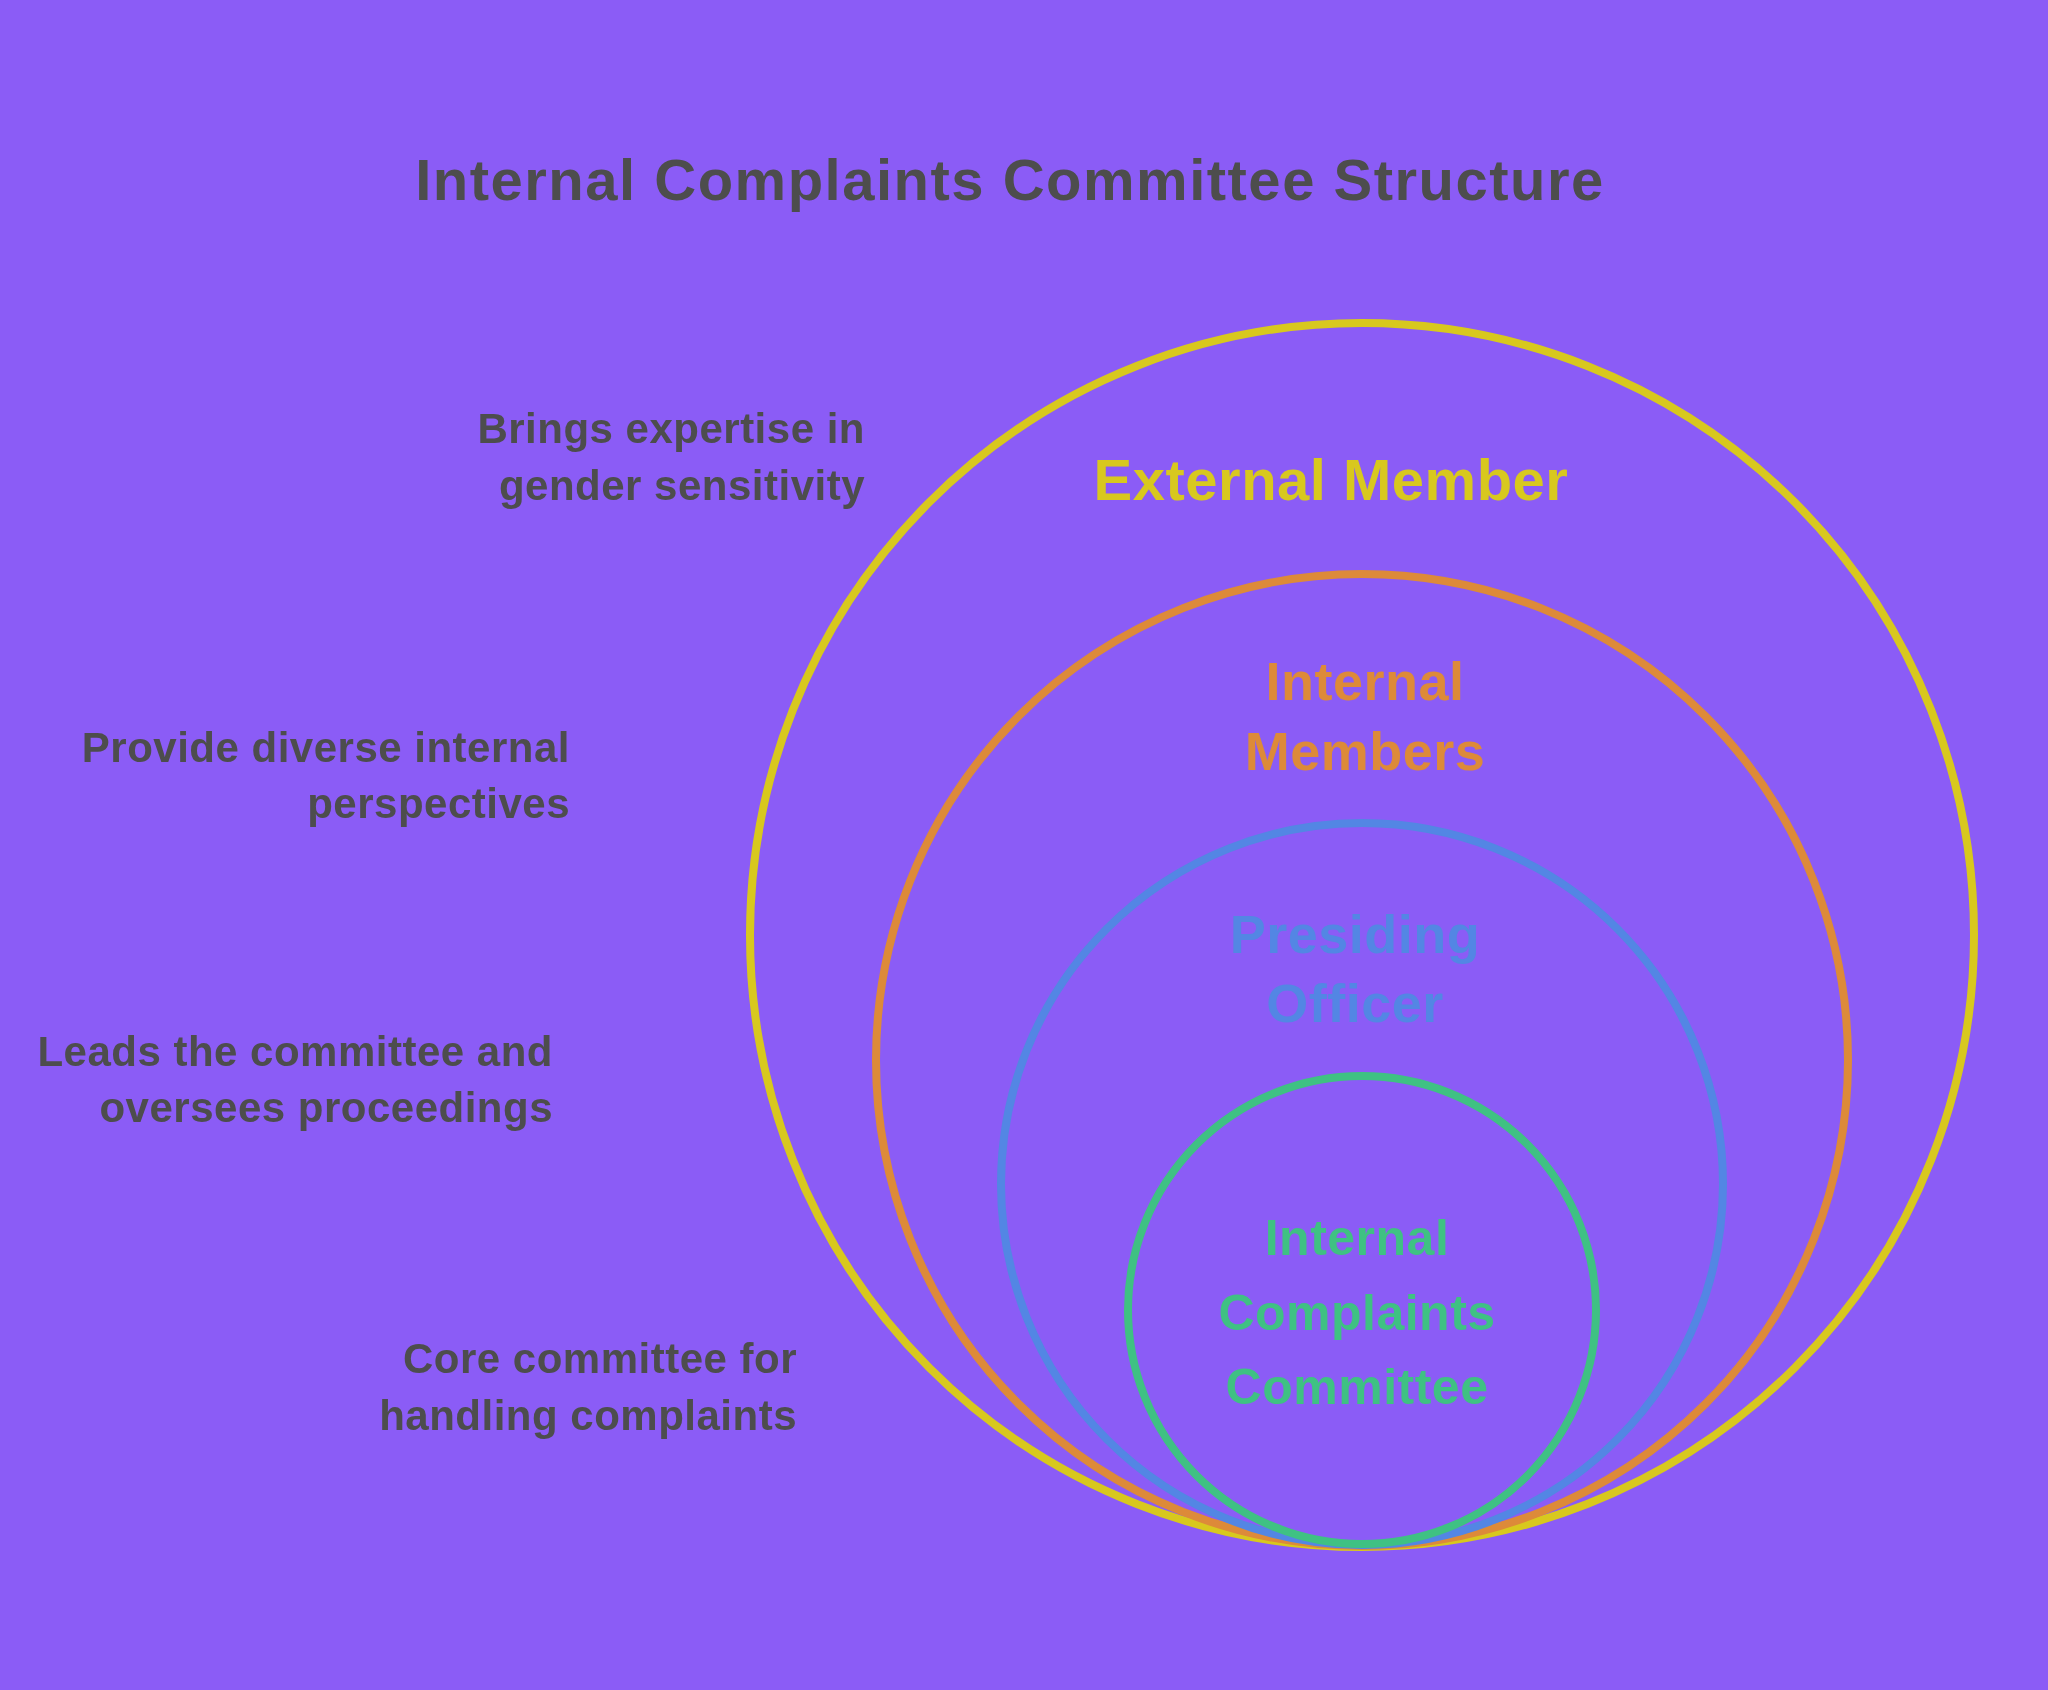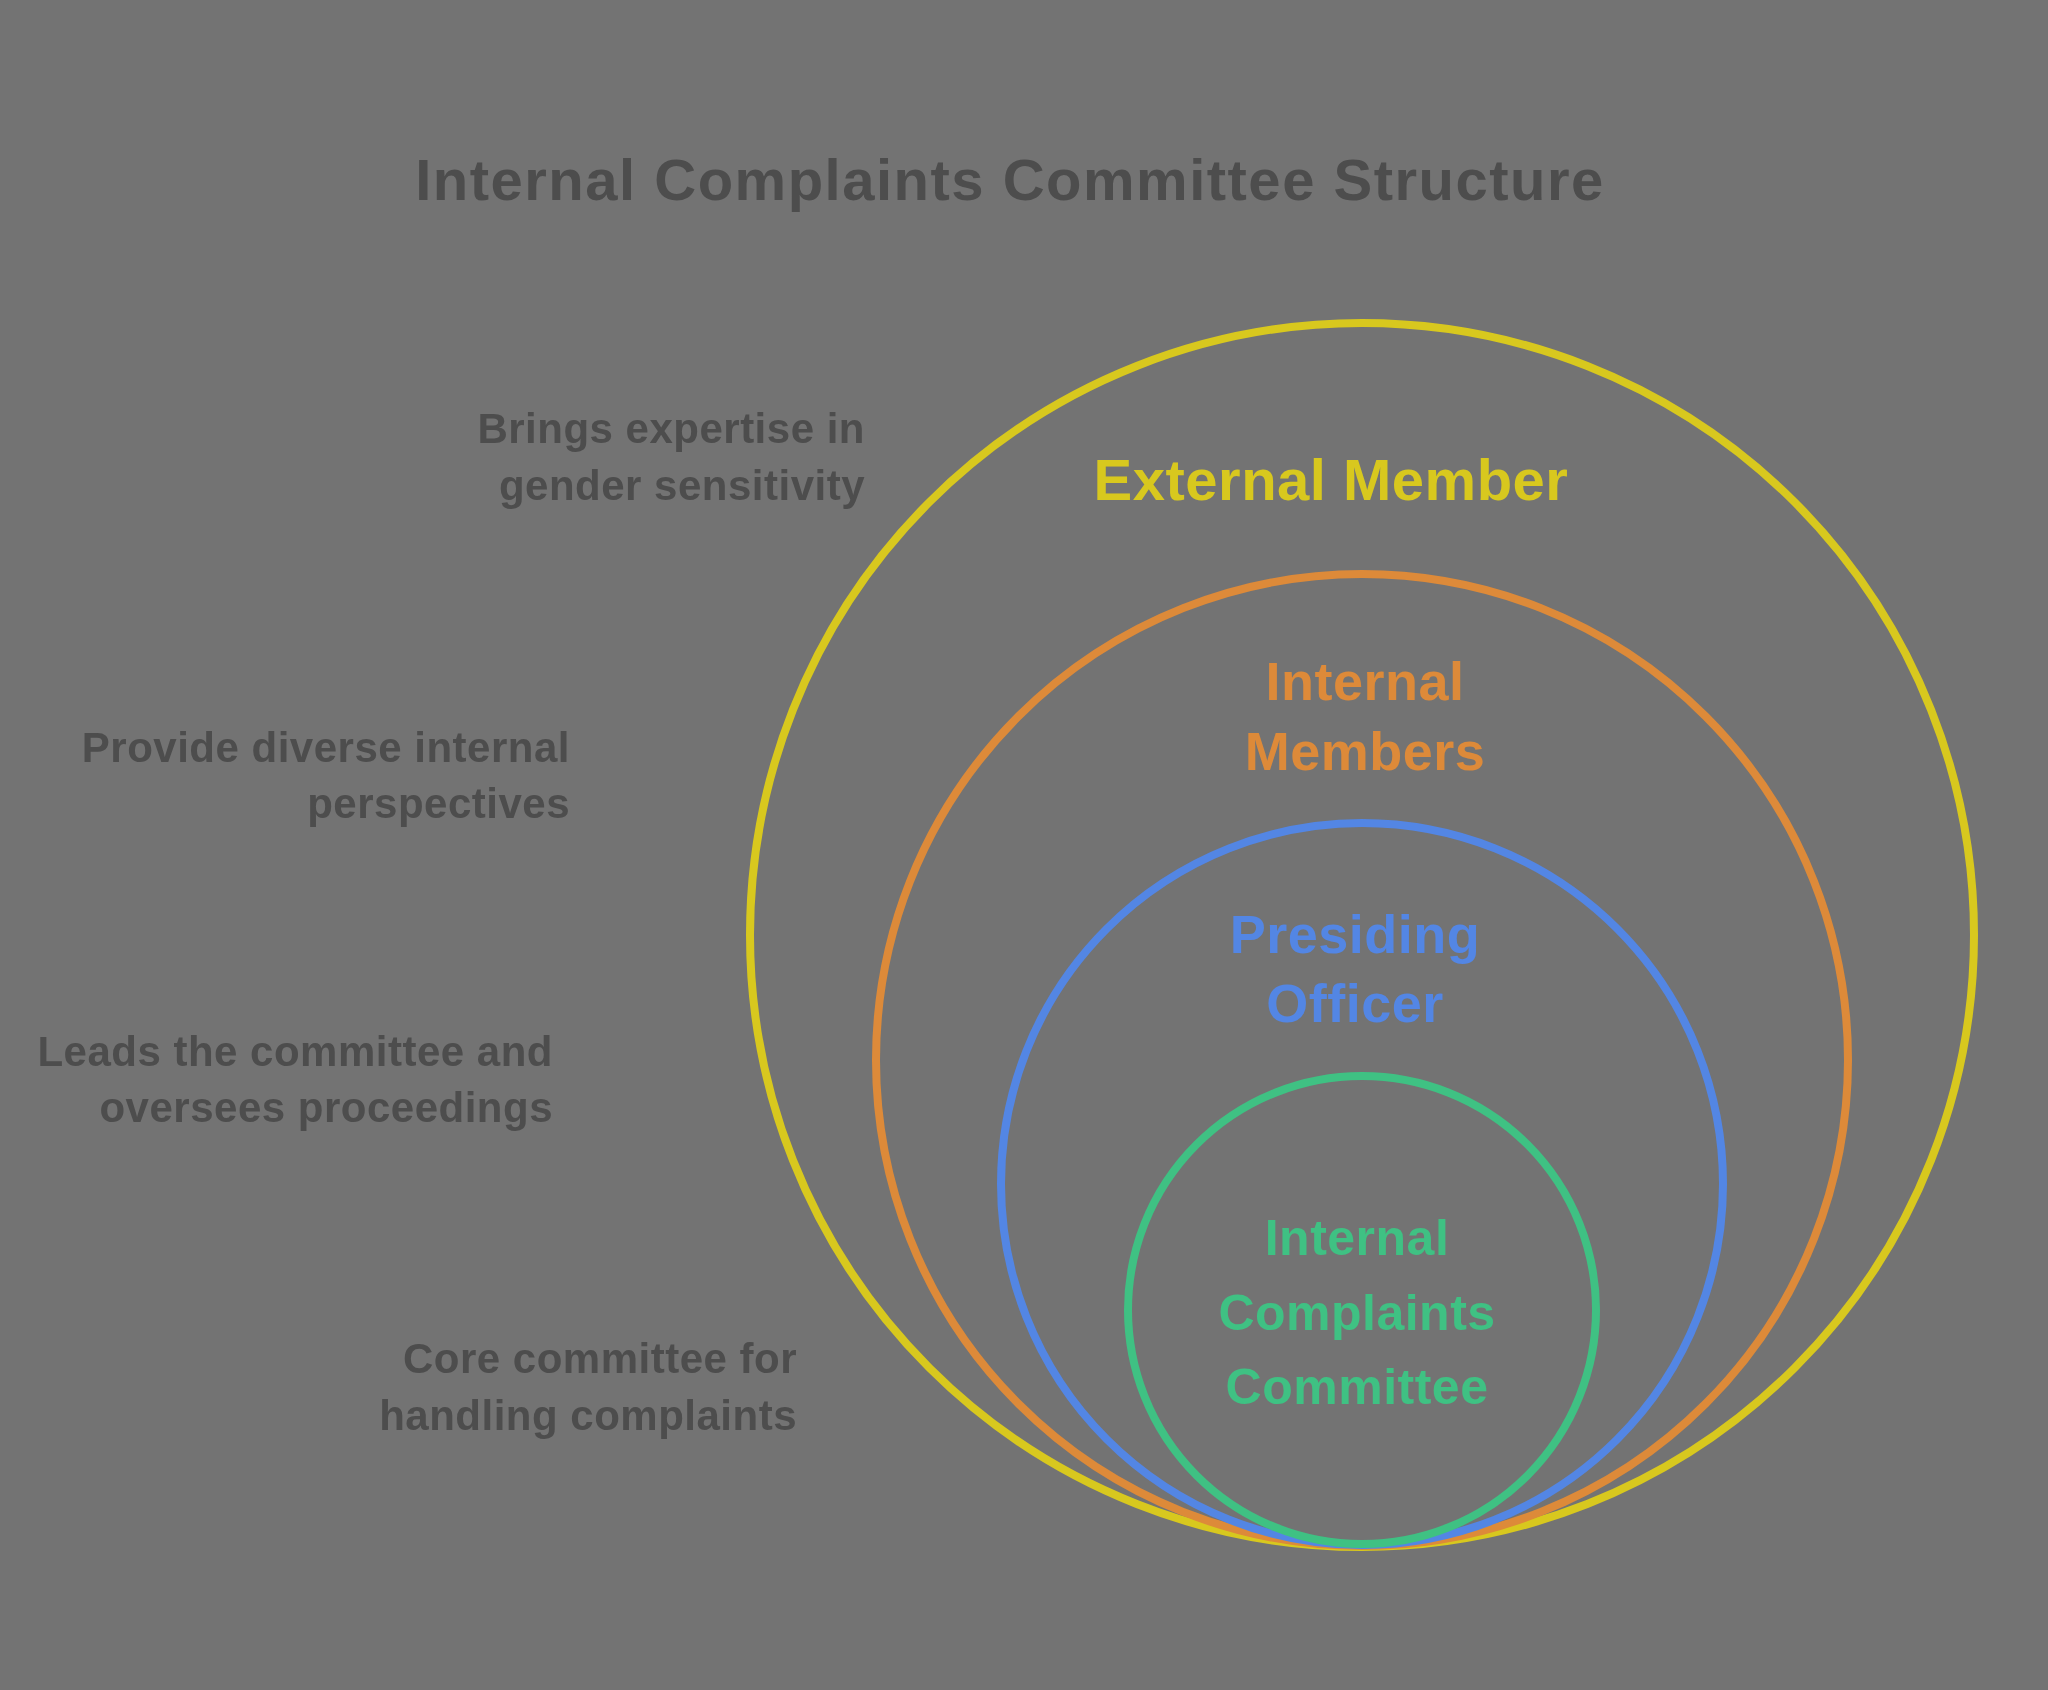--- a/index.html
+++ b/index.html
@@ -4,21 +4,21 @@
 <style>
   html, body {
     margin: 0;
     padding: 0;
     background: #000000;
   }
   .canvas {
     position: relative;
     width: 2048px;
     height: 1690px;
-    background: #737373;
+    background: #8b5cf6;
     overflow: hidden;
     font-family: "Liberation Sans", sans-serif;
   }
   svg text {
     font-family: "Liberation Sans", sans-serif;
   }
   .ring {
     fill: none;
     stroke-width: 8;
   }

